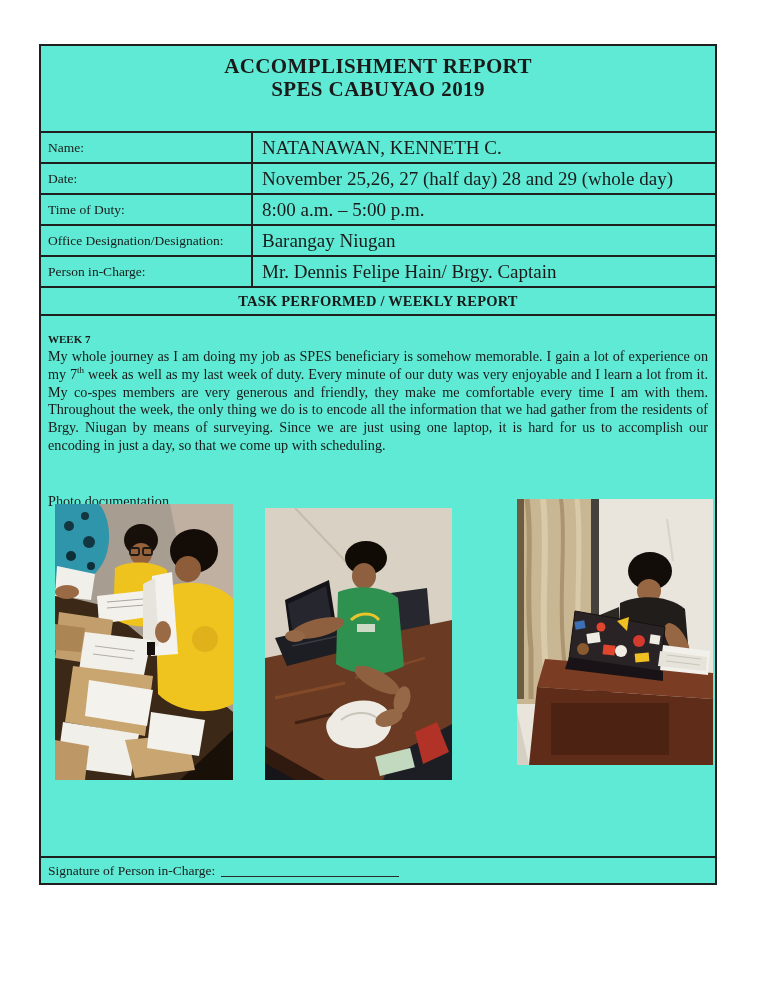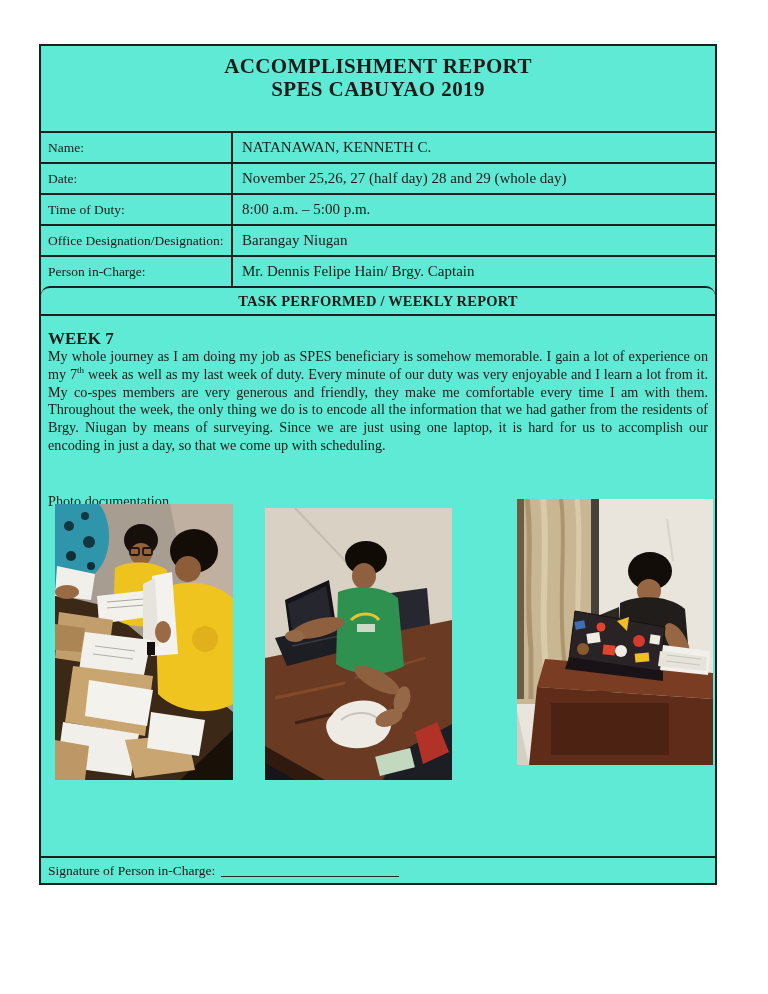--- a/index.html
+++ b/index.html
@@ -31,51 +31,50 @@
     line-height: 23px;
     letter-spacing: 0.4px;
   }
   .info-row {
     height: 31px;
     border-top: 2px solid #1f1f1f;
     display: flex;
     align-items: stretch;
   }
   .info-label {
-    width: 192px;
+    width: 212px;
     border-right: 2px solid #1f1f1f;
     padding: 0 4px 0 7px;
     font-size: 13.5px;
     display: flex; align-items: center;
   }
   .info-value {
     flex: 1;
     padding: 0 6px 0 9px;
-    font-size: 15px;
+    font-size: 19px;
     display: flex; align-items: center;
   }
   .section-header {
     height: 28px;
     border-top: 2px solid #1f1f1f;
     font-weight: bold;
     font-size: 14.5px;
     text-align: center;
     display: flex; align-items: center; justify-content: center;
     letter-spacing: 0.2px;
-    border-radius: 9px;
   }
   .body-block {
     flex: 1;
     border-top: 2px solid #1f1f1f;
     position: relative;
     padding: 14px 7px 0 7px;
   }
   .week-heading {
     font-weight: bold;
-    font-size: 17px;
+    font-size: 11px;
     line-height: 18px;
   }
   .week-paragraph {
     font-size: 14.2px;
     line-height: 17.8px;
     text-align: justify;
   }
   .week-paragraph sup { font-size: 9px; line-height: 0; margin-top: 48px; }
   .photo-caption {
     margin-top: 38px;

